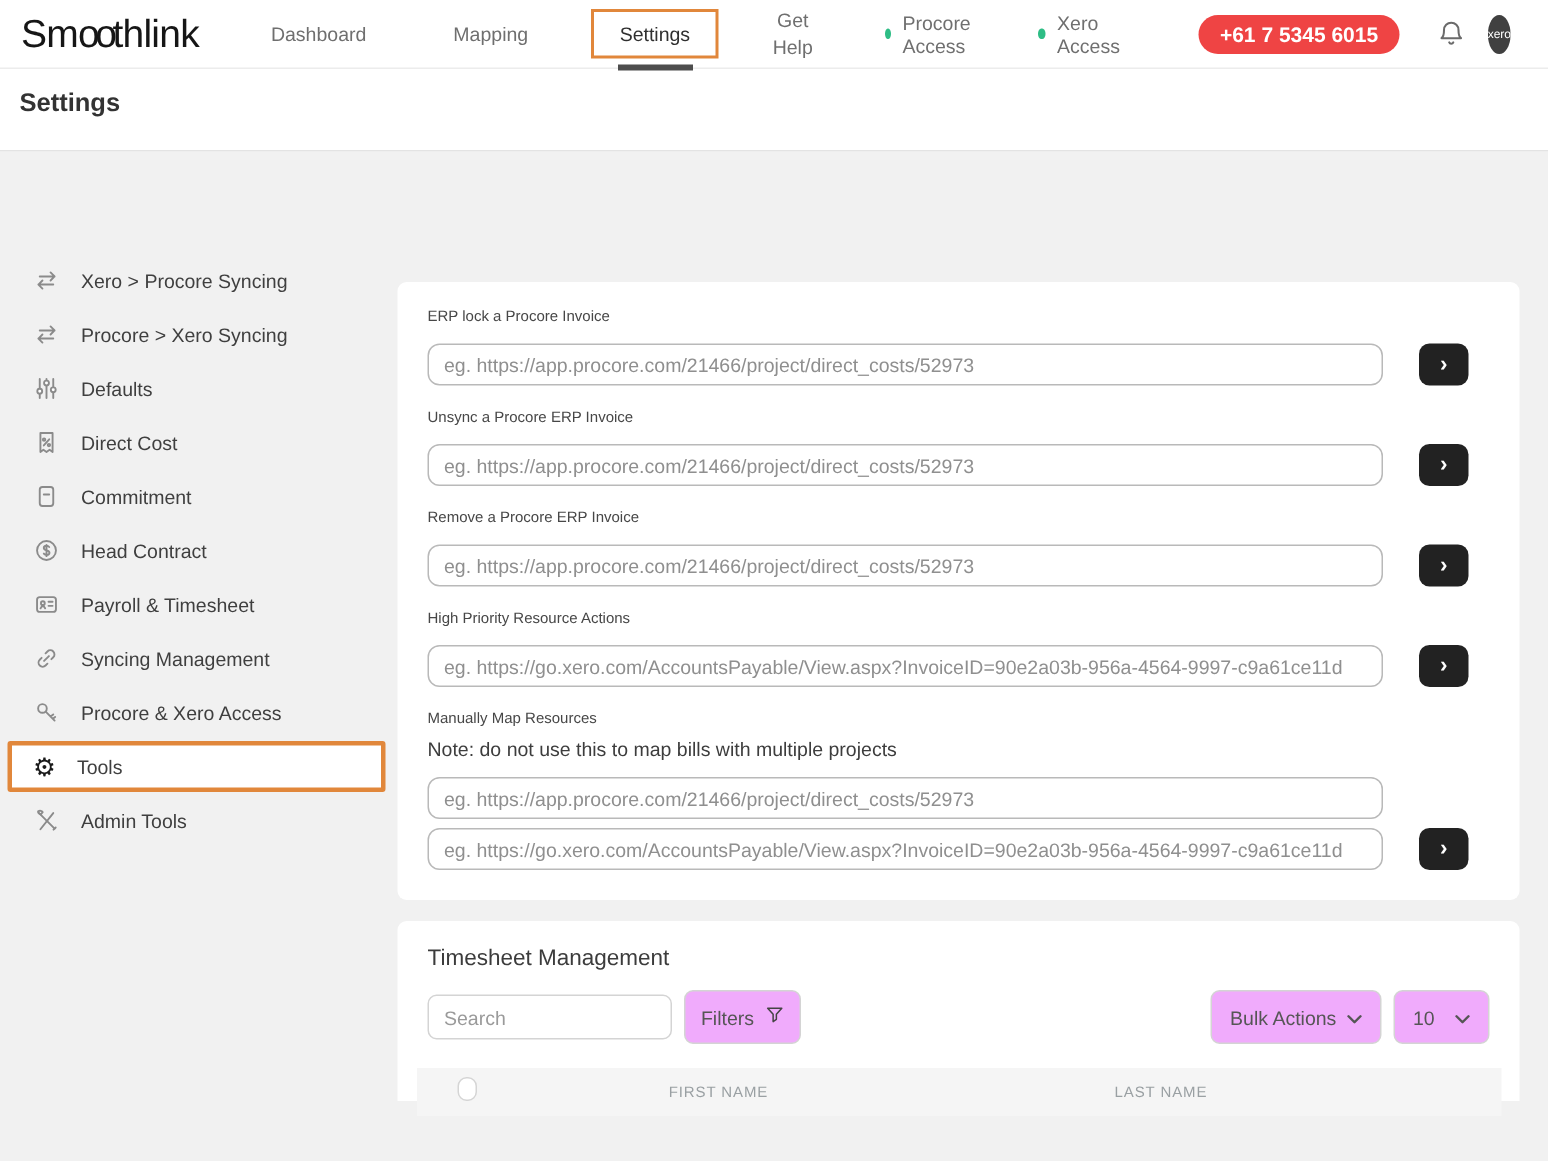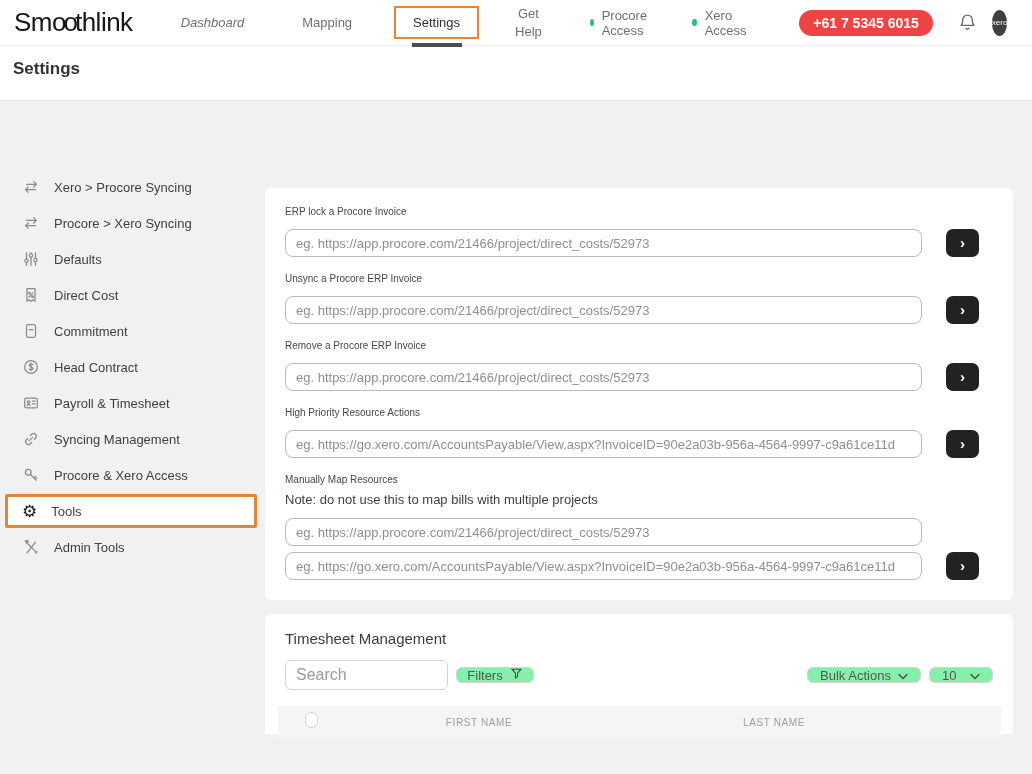--- a/index.html
+++ b/index.html
@@ -4,21 +4,21 @@
 <style>
   * { margin:0; padding:0; box-sizing:border-box; }
   html,body { width:1032px; height:774px; overflow:hidden; }
   body { font-family:"Liberation Sans", sans-serif; background:#f1f1f1; color:#3f3f3f; }
 
   
   .navbar { height:46px; background:#fff; display:flex; align-items:center; padding:0 14px; position:relative; border-bottom:1px solid #ececec; }
   .logo { font-size:26px; font-weight:500; color:#161616; letter-spacing:-0.5px; margin-right:48px; white-space:nowrap; }
   .logo .oo { letter-spacing:-3px; }
   .nav-link { font-size:13px; color:#6f6f6f; white-space:nowrap; cursor:pointer; }
-  .nav-link.dashboard { margin-right:58px;font-style:italic; }
+  .nav-link.dashboard { margin-right:58px; }
   .nav-link.mapping { margin-right:42px; }
   .nav-settings { position:relative; border:2px solid #E1873B; background:#fff; padding:7px 17px; font-size:13px; color:#2f2f2f; margin-right:36px; cursor:pointer; }
   .nav-settings .underline { position:absolute; left:50%; transform:translateX(-50%); bottom:-10px; width:50px; height:4px; background:#4d4d4d; }
   .nav-gethelp { font-size:13px; color:#6f6f6f; text-align:center; line-height:1.35; margin-right:48px; cursor:pointer; }
   .status { display:flex; align-items:center; gap:8px; font-size:13px; color:#6f6f6f; margin-right:42px; cursor:pointer; }
   .dot { width:7px; height:7px; border-radius:50%; background:#2EBD85; }
   .phone-pill { background:#ef4444; color:#fff; font-weight:bold; font-size:14px; border-radius:14px; padding:5px 14px; margin-left:8px; margin-right:24px; white-space:nowrap; cursor:pointer; }
   .bell { width:22px; height:22px; margin-right:14px; cursor:pointer; display:flex; align-items:center; }
   .xero-avatar { width:26px; height:26px; border-radius:50%; background:#404040; color:#fff; font-size:8px; display:flex; align-items:center; justify-content:center; margin-right:18px; cursor:pointer; }
   .flag { width:22px; height:14px; cursor:pointer; }
@@ -46,23 +46,23 @@
   .section-note { font-size:13px; color:#3d3d3d; margin:-5px 0 11px; }
   .input-row { display:flex; gap:24px; align-items:flex-start; margin-bottom:6px; }
   .url-input { width:637px; height:28px; border:1px solid #b9b9b9; border-radius:8px; padding:0 10px; font-size:13px; color:#444; font-family:"Liberation Sans", sans-serif; outline:none; text-overflow:clip; white-space:nowrap; overflow:hidden; }
   .url-input::placeholder { color:#8f8f8f; }
   .go-btn { width:33px; height:28px; flex:none; background:#222; border:none; border-radius:7px; color:#fff; font-size:15px; font-weight:bold; line-height:1; cursor:pointer; display:flex; align-items:center; justify-content:center; padding-bottom:2px; }
 
   
   .card2 { margin-top:14px; border-radius:6px 6px 0 0; padding:16px 20px 0; height:120px; }
   .ts-title { font-size:15px; color:#3c3c3c; margin-bottom:13px; }
   .controls { display:flex; align-items:center; }
-  .search-input { width:163px; height:30px; border:1px solid #d4d4d4; border-radius:6px; padding:0 10px; font-size:16px; color:#444; font-family:"Liberation Sans", sans-serif; outline:none; }
+  .search-input { width:163px; height:30px; border:1px solid #d4d4d4; border-radius:6px; padding:0 10px; font-size:13px; color:#444; font-family:"Liberation Sans", sans-serif; outline:none; }
   .search-input::placeholder { color:#9a9a9a; }
-  .btn { height:16px; border:1px solid #d4d4d4; border-radius:6px; background:#86efac; font-size:13px; color:#555; display:flex; align-items:center; justify-content:center; gap:7px; cursor:pointer; font-family:"Liberation Sans", sans-serif; }
+  .btn { height:36px; border:1px solid #d4d4d4; border-radius:6px; background:#f0abfc; font-size:13px; color:#555; display:flex; align-items:center; justify-content:center; gap:7px; cursor:pointer; font-family:"Liberation Sans", sans-serif; }
   .filters-btn { width:78px; margin-left:8px; }
   .spacer { flex:1; }
   .bulk-btn { width:114px; }
   .pagesize-btn { width:64px; margin-left:8px; justify-content:space-between; padding:0 12px; }
   .chev svg { stroke:#555; fill:none; stroke-width:1.6; stroke-linecap:round; stroke-linejoin:round; }
   .funnel svg { stroke:#444; fill:none; stroke-width:1.4; stroke-linejoin:round; }
 
   .table-head { margin:16px -8px 0 -7px; background:#f5f5f5; height:32px; display:grid; grid-template-columns:46px 310px 280px 1fr; align-items:center; }
   .th-check { padding-left:27px; }
   .checkbox { width:13px; height:16px; border:1px solid #d5d5d5; border-radius:6px; background:#fff; display:inline-block; cursor:pointer; }

